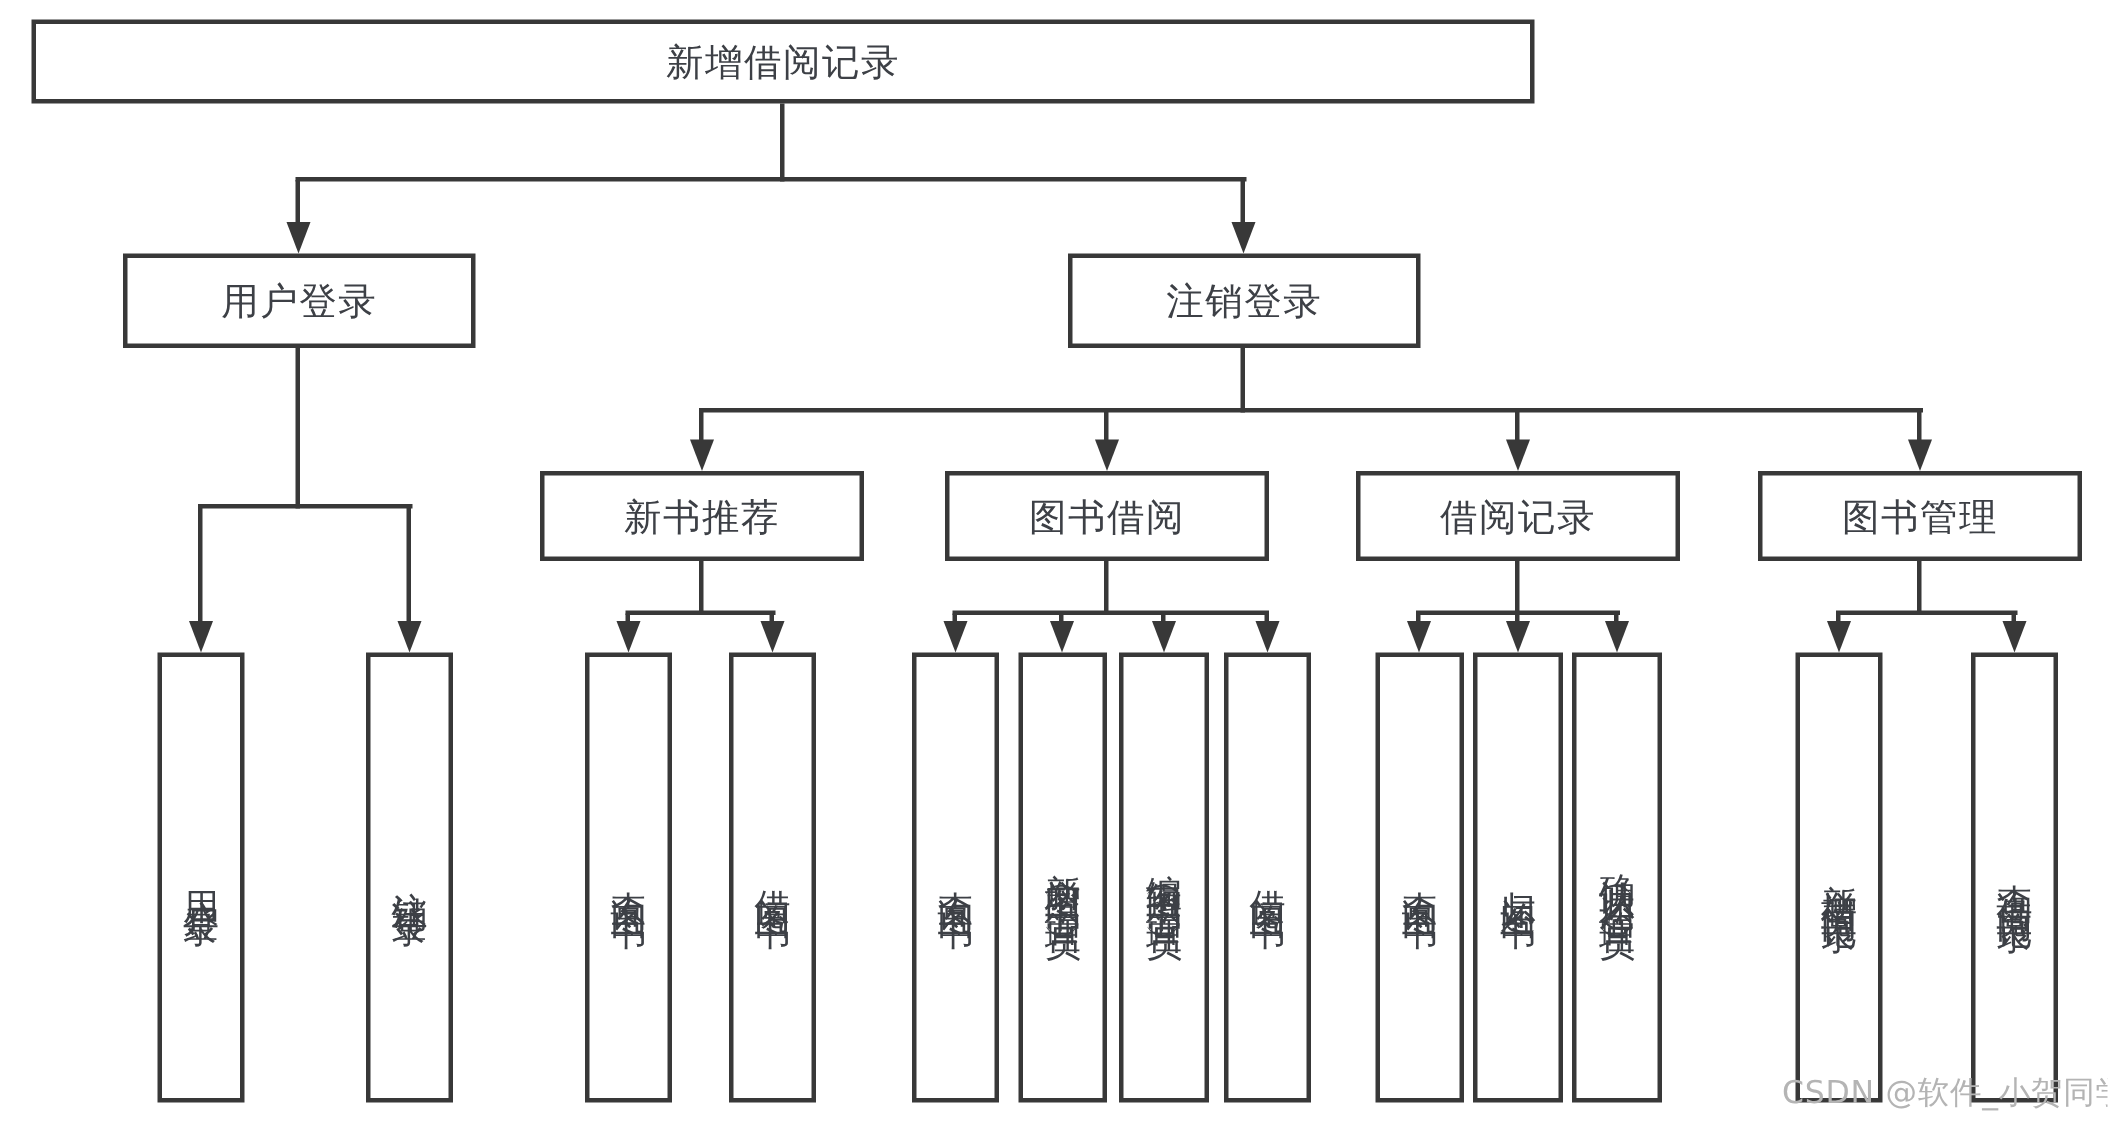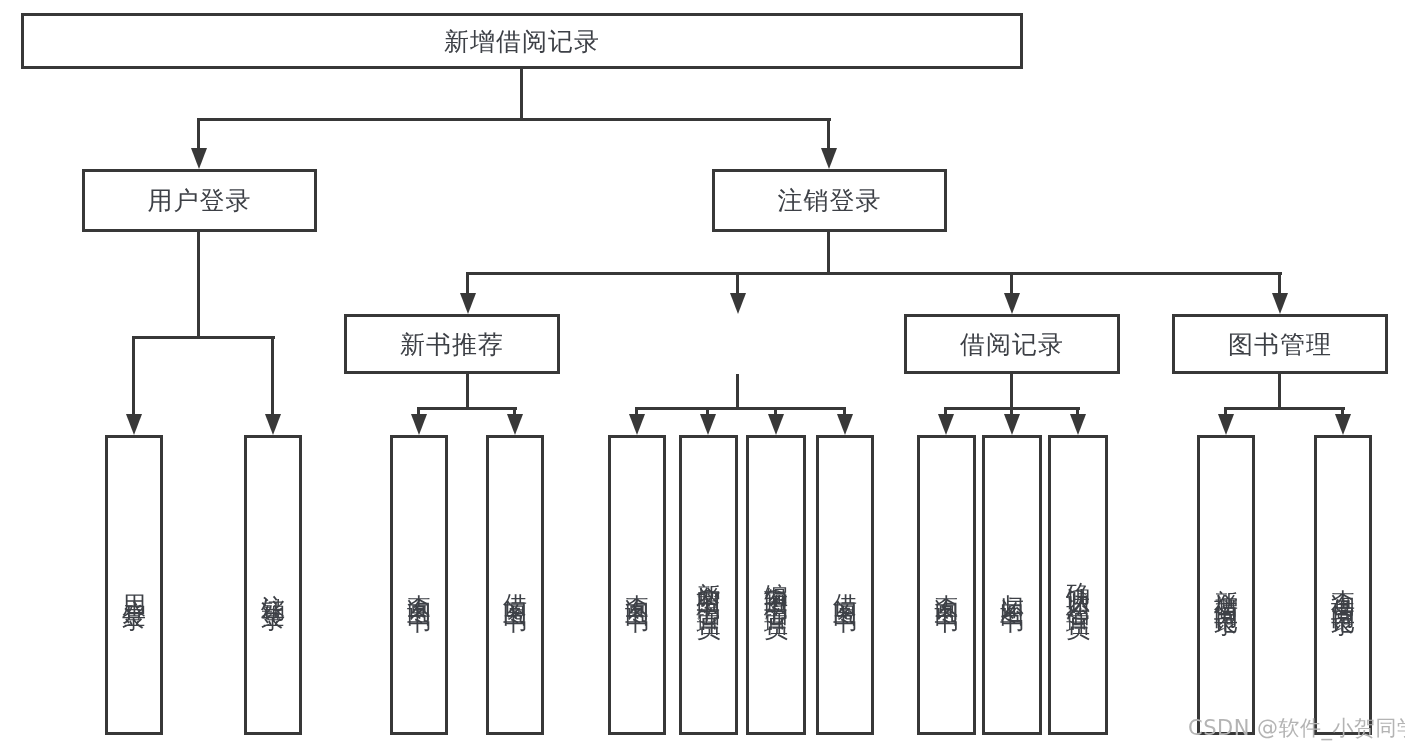--- a/index.html
+++ b/index.html
@@ -50,22 +50,25 @@
     <span>新增借阅记录</span>
   </div>
 
   <div class="node" style="left:82px;top:169px;width:235px;height:63px">
     <span>用户登录</span>
   </div>
   <div class="node" style="left:712px;top:169px;width:235px;height:63px">
     <span>注销登录</span>
   </div>
 
-  <div class="node" style="left:344px;top:314px;width:216px;height:60px">
+  <div class="node" style="left:360px;top:314px;width:216px;height:60px">
     <span>新书推荐</span>
+  </div>
+  <div class="node" style="left:630px;top:314px;width:216px;height:60px">
+    <span>图书借阅</span>
   </div>
   <div class="node" style="left:904px;top:314px;width:216px;height:60px">
     <span>借阅记录</span>
   </div>
   <div class="node" style="left:1172px;top:314px;width:216px;height:60px">
     <span>图书管理</span>
   </div>
 
   <div class="vnode" style="left:105px;width:58px">
     <span>用户登录</span>

